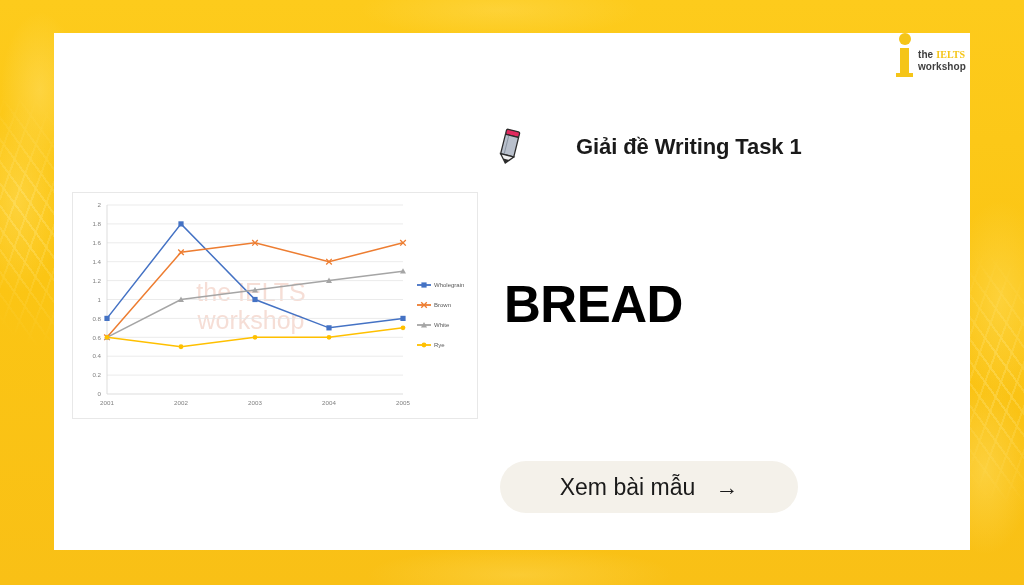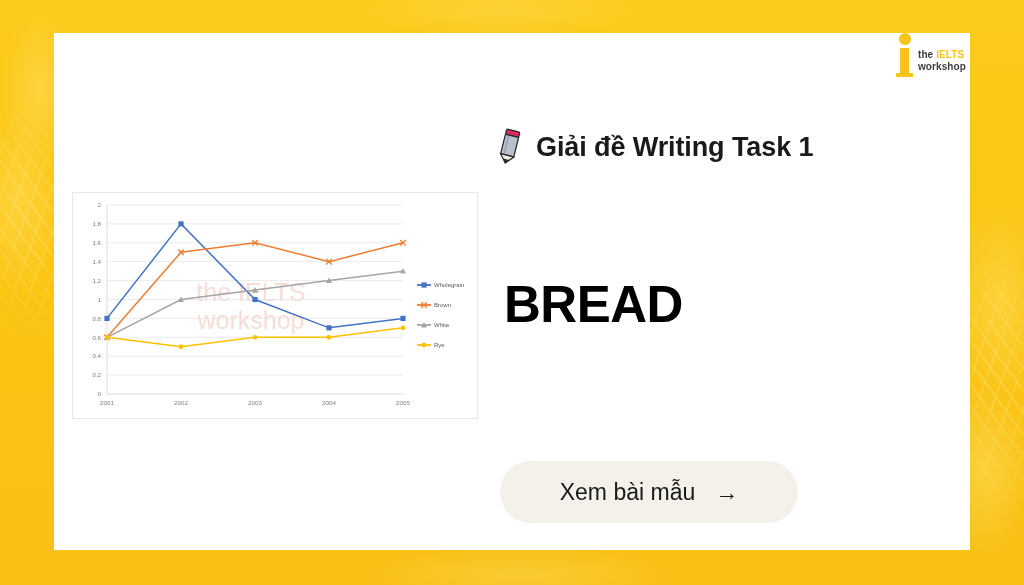--- a/index.html
+++ b/index.html
@@ -85,60 +85,61 @@
     position: absolute;
     left: 0; bottom: 0;
     width: 17px; height: 4px;
     background: #F5C518;
   }
   .logo-text {
     line-height: 1.2;
     padding-bottom: 4px;
   }
   .logo-line1 { font-size: 10px; font-weight: bold; color: #404040; letter-spacing: .1px; }
-  .logo-line1 .ielts { color: #F5C518; }
+  .logo-line1 .ielts { color: #F5C518; font-family: Liberation Serif, serif; }
   .logo-line2 { font-size: 10px; font-weight: bold; color: #404040; letter-spacing: .1px; }
 
   
   #heading {
     position: absolute;
     left: 494px;
     top: 128px;
     display: flex;
     align-items: center;
     gap: 12px;
   }
   #pencil-icon { width: 30px; height: 38px; display: block; }
   #heading-text {
-    font-size: 27px;
+    font-size: 22px;
     font-weight: bold;
     color: #1A1A1A;
     letter-spacing: -0.1px;
     white-space: nowrap;
+    margin-left: 40px;
   }
 
   
   #bread-word {
     position: absolute;
     left: 504px;
     top: 279px;
     font-size: 51px;
     font-weight: bold;
     color: #000000;
     letter-spacing: -0.5px;
     line-height: 1;
   }
 
   
   #cta-button {
     position: absolute;
     left: 500px;
     top: 461px;
     width: 298px;
-    height: 62px;
+    height: 52px;
     background: #F4F1EA;
     border: none;
     border-radius: 31px;
     display: flex;
     align-items: center;
     justify-content: center;
     gap: 20px;
     cursor: pointer;
     font-family: "Liberation Sans", sans-serif;
   }

